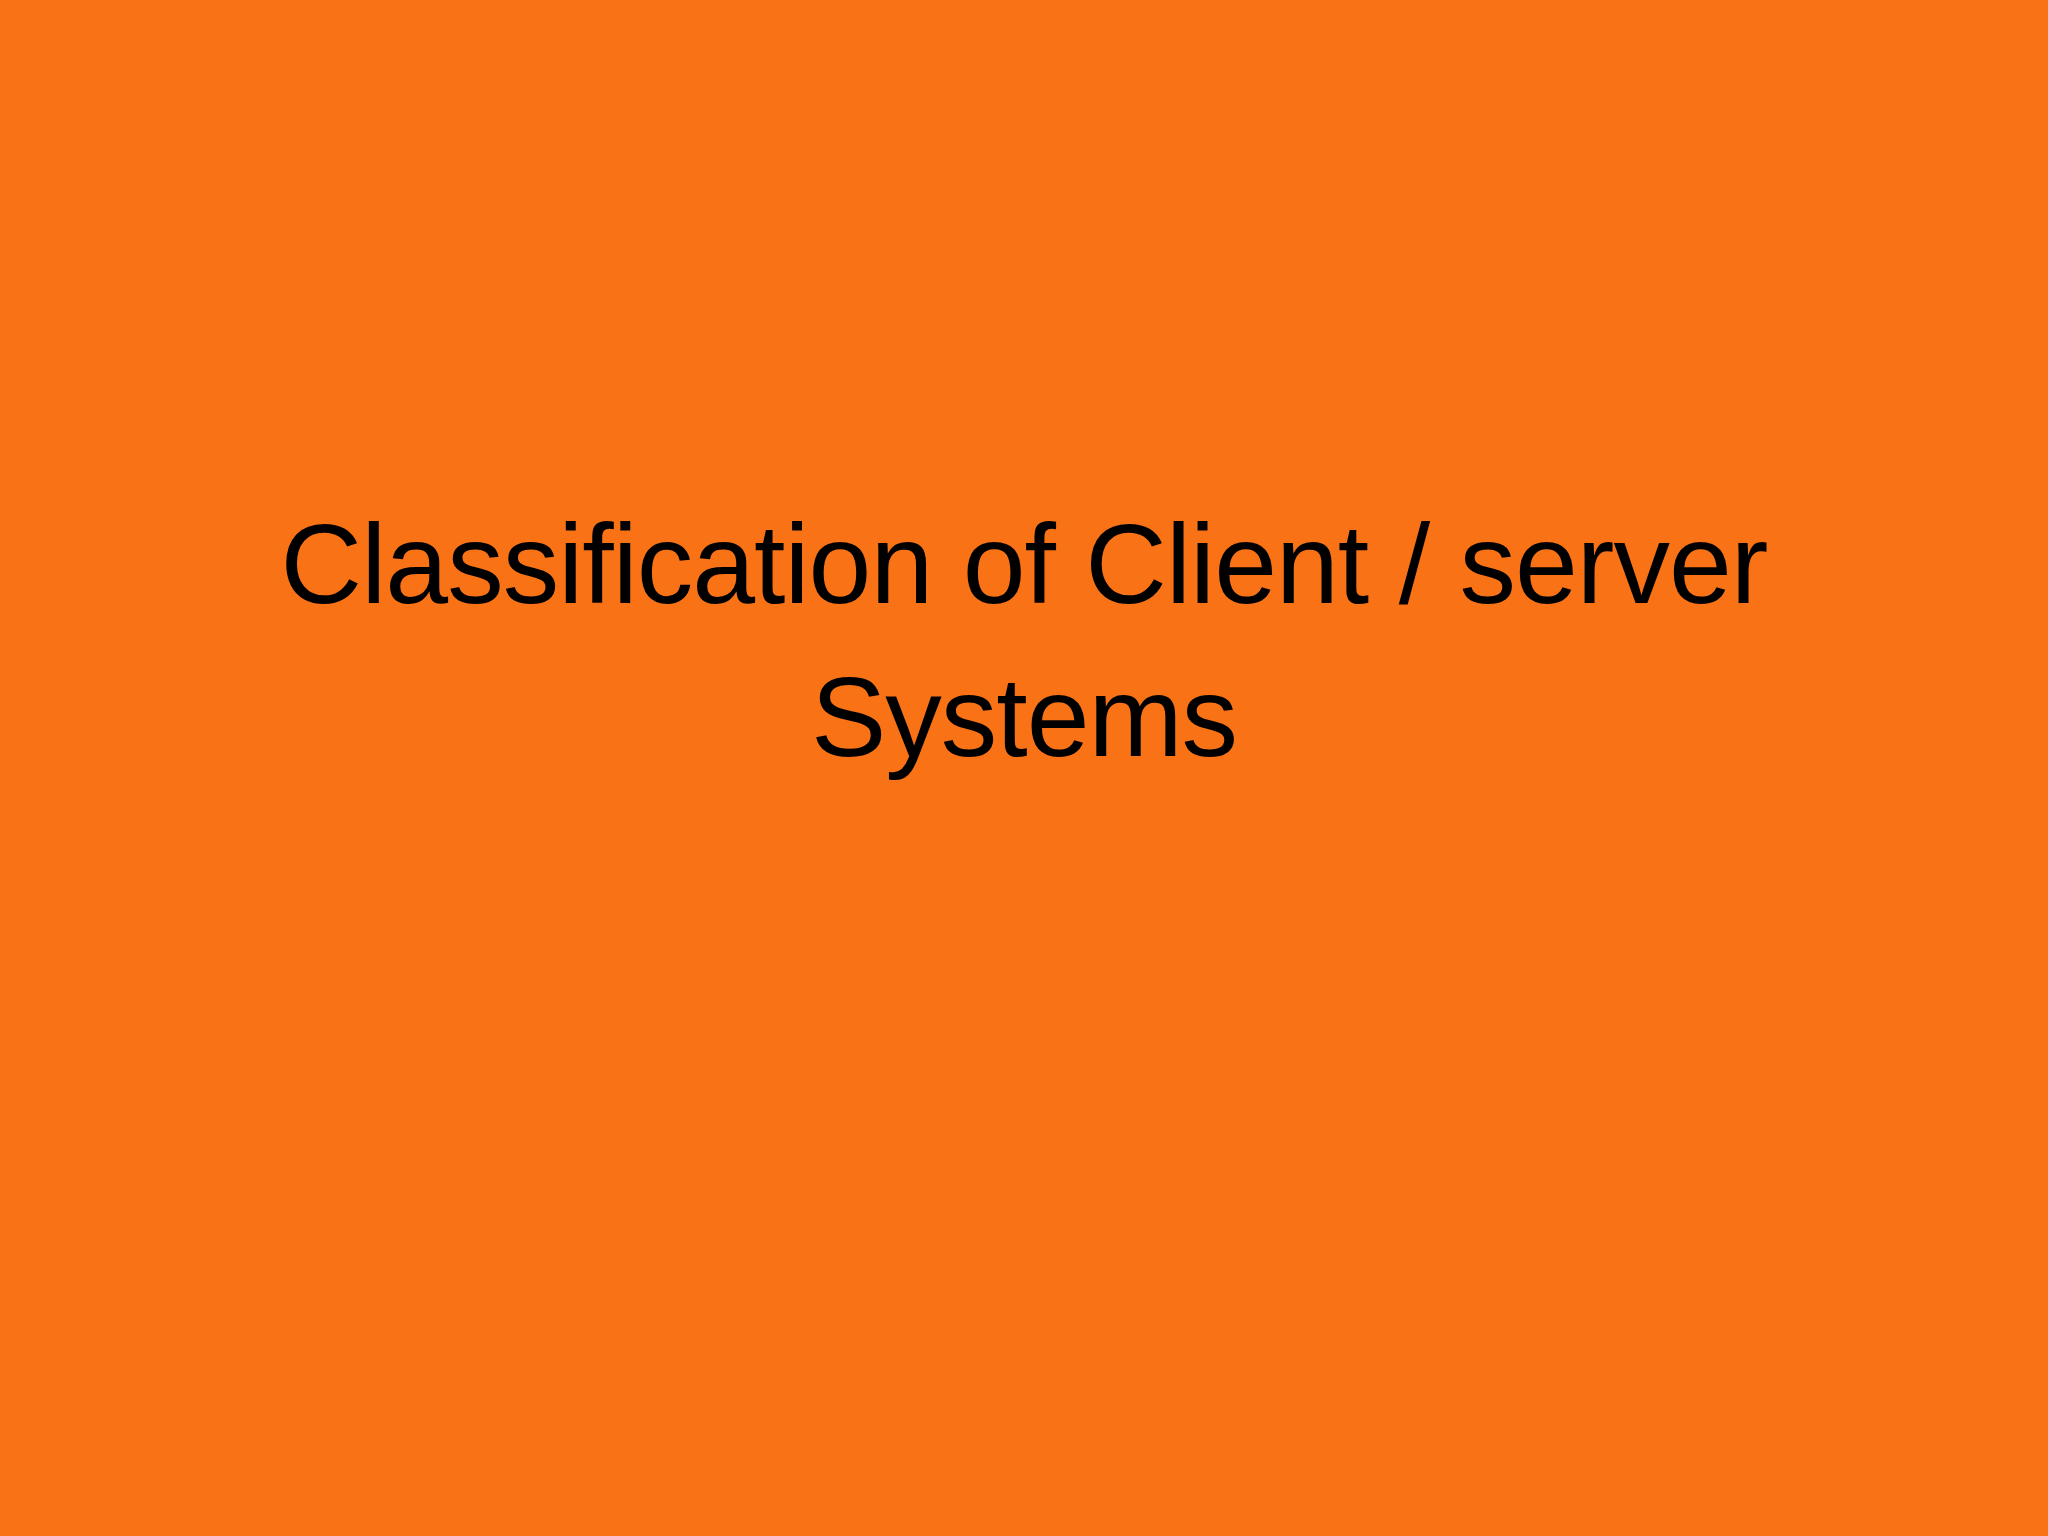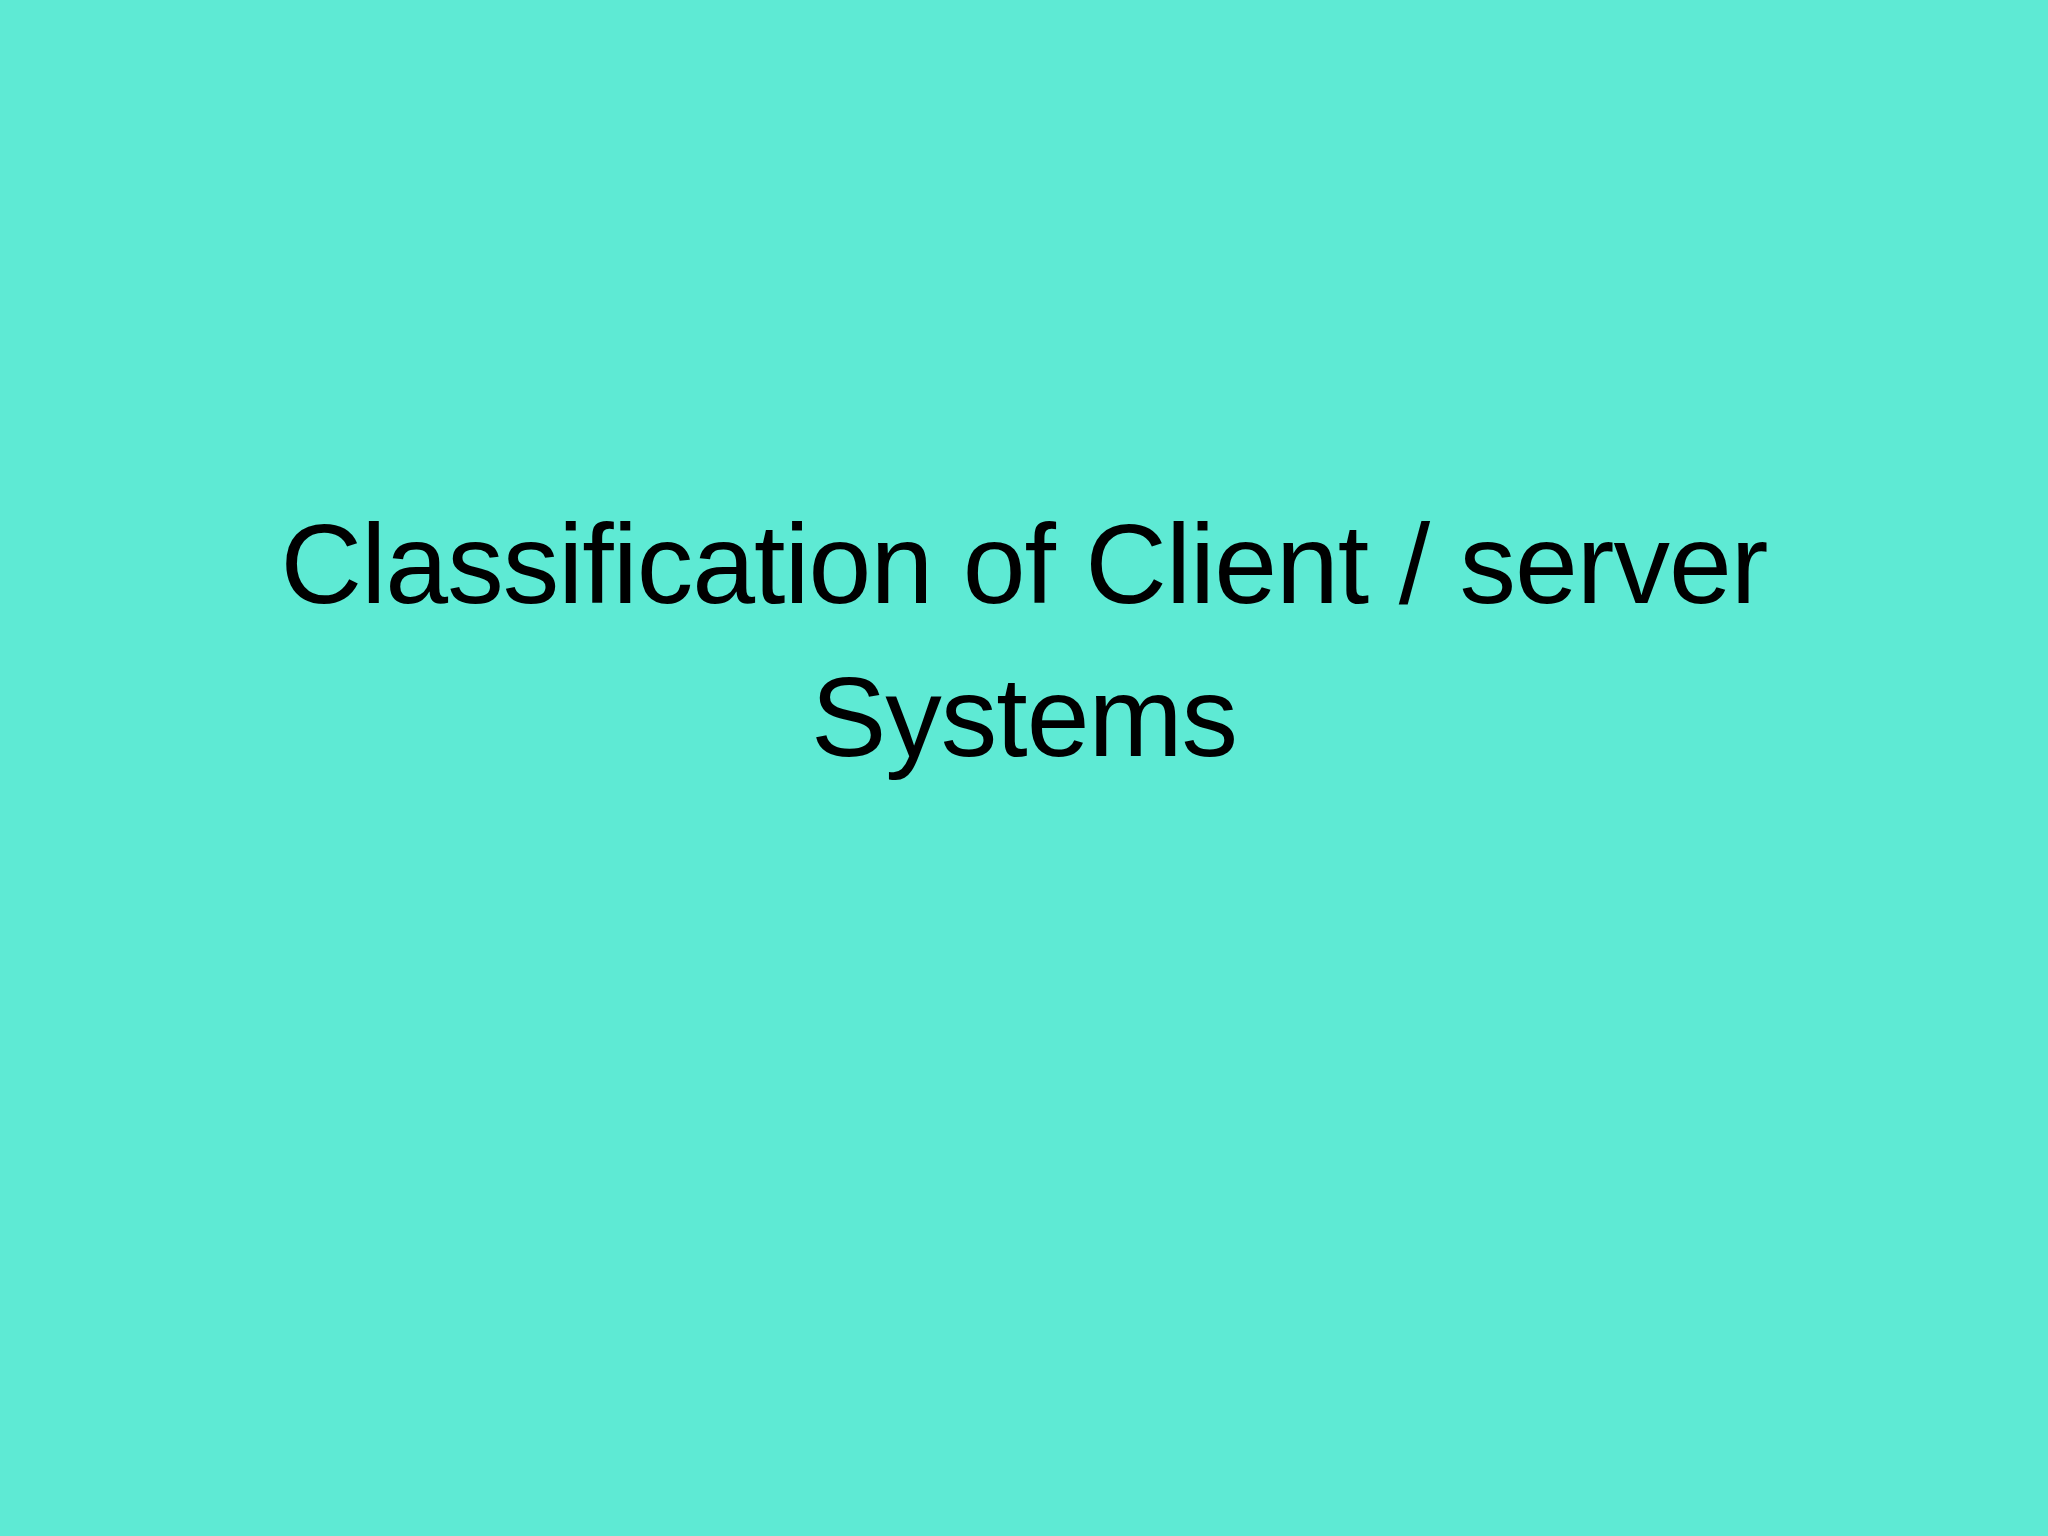--- a/index.html
+++ b/index.html
@@ -10,21 +10,21 @@
     width: 2048px;
     height: 1536px;
     background: #ffffff;
     overflow: hidden;
     font-family: "Liberation Sans", sans-serif;
   }
   .slide {
     position: relative;
     width: 2048px;
     height: 1536px;
-    background: #5eead4;
+    background: #f97316;
   }
   .slide-title {
     position: absolute;
     top: 488px;
     left: 0;
     width: 2048px;
     text-align: center;
     color: #000000;
     font-size: 113px;
     line-height: 1.35;

